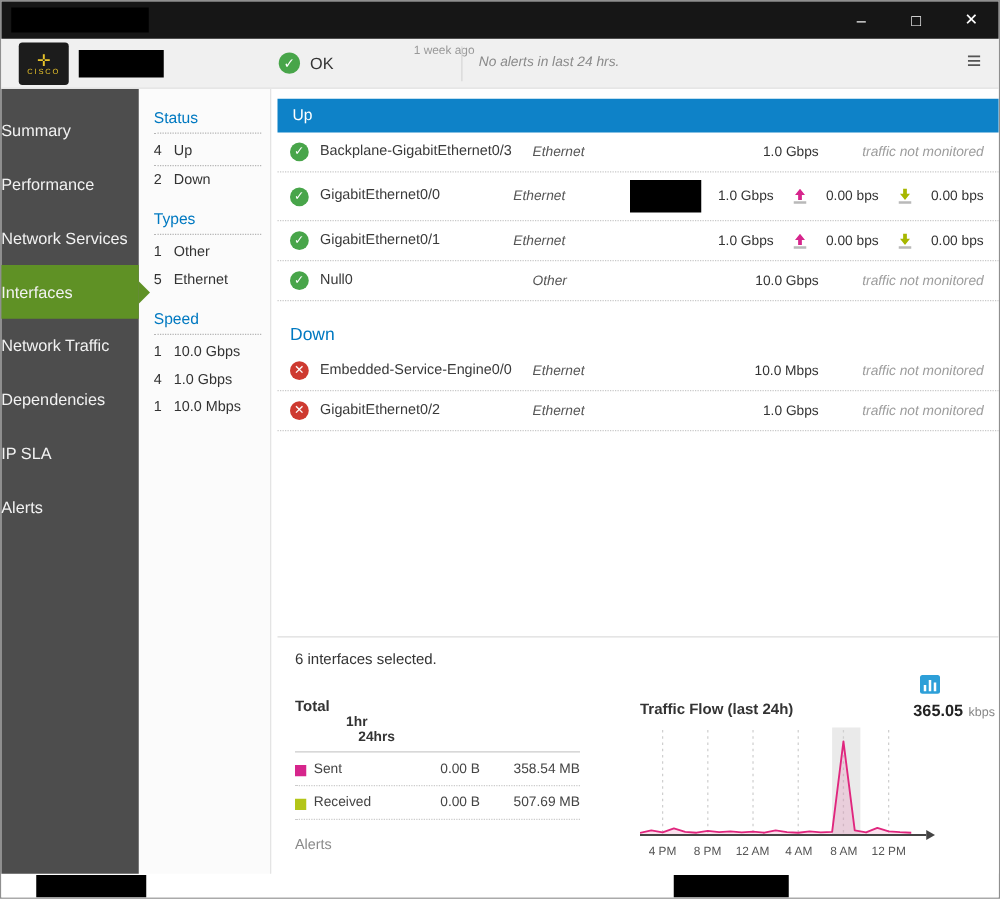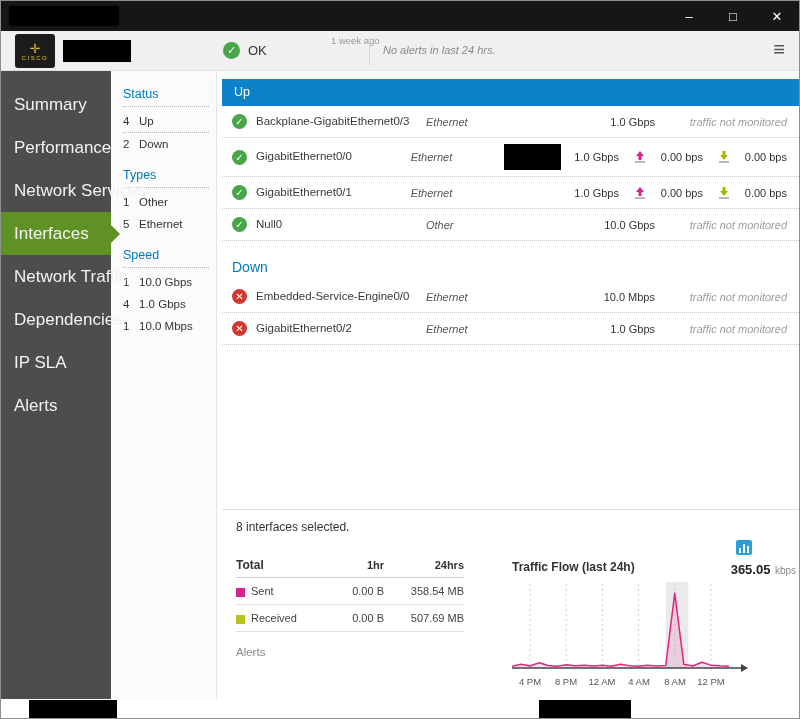--- a/index.html
+++ b/index.html
@@ -22,21 +22,21 @@
   .status-group { position:absolute; left:222px; top:11px; display:flex; align-items:center; gap:8px; }
   .check-circle { width:17px; height:17px; border-radius:50%; background:#48a54a; color:#fff; font-size:11px; display:flex; align-items:center; justify-content:center; }
   .status-label { font-size:13px; color:#333; }
   .status-ago { position:absolute; left:330px; top:4px; font-size:9.5px; color:#999; }
   .header-divider { position:absolute; left:368px; top:6px; width:1px; height:28px; background:#d6d6d6; }
   .no-alerts { position:absolute; left:382px; top:13px; font-style:italic; font-size:11px; color:#8a8a8a; }
   .hamburger { position:absolute; right:14px; top:7px; font-size:20px; color:#555; cursor:pointer; }
 
   
   .sidebar { position:absolute; top:70px; left:0; width:110px; bottom:19px; background:#4d4d4d; padding-top:12px; z-index:2; }
-  .side-item { height:43px; line-height:43px; padding-left:13px; color:#f2f2f2; font-size:17px; position:relative; cursor:pointer; white-space:nowrap; }
+  .side-item { height:43px; line-height:43px; color:#f2f2f2; font-size:13px; position:relative; cursor:pointer; white-space:nowrap; }
   .side-item.active { background:#5f9125; z-index:3; }
   .side-item.active::after { content:""; position:absolute; right:-9px; top:50%; margin-top:-9px;
     border-left:9px solid #5f9125; border-top:9px solid transparent; border-bottom:9px solid transparent; }
 
   
   .filters { position:absolute; top:70px; left:110px; width:106px; bottom:19px; background:#fbfbfb; border-right:1px solid #e4e4e4; padding:16px 0 0 12px; z-index:1; }
   .filter-group { margin-bottom:13px; }
   .filter-title { color:#0079c1; font-size:12.5px; padding-bottom:5px; border-bottom:1px dotted #b5b5b5; width:86px; margin-bottom:3px; }
   .filter-item { font-size:11.5px; color:#333; padding:5px 0; width:86px; cursor:pointer; display:flex; gap:8px; }
   .filter-item.selected { border-bottom:1px dotted #b5b5b5; }
@@ -57,21 +57,21 @@
   .if-traffic { flex:1; display:flex; justify-content:flex-end; align-items:center; padding-right:6px; }
   .if-traffic.unmonitored { font-style:italic; font-size:11px; color:#9c9c9c; }
   .t-val { font-size:11px; color:#333; width:52px; text-align:right; }
   .tx-icon,.rx-icon { margin-left:14px; margin-right:4px; display:flex; }
   .down-header { color:#0079c1; font-size:14px; margin:18px 0 6px 10px; }
 
   
   .footer { position:absolute; left:0; right:0; bottom:0; height:190px; border-top:1px solid #ddd; background:#fff; }
   .selection-text { padding:10px 0 0 14px; font-size:12px; color:#333; }
   .totals { position:absolute; left:14px; top:48px; width:228px; }
-  .t-head { display:flex; align-items:baseline; border-bottom:1px solid #ccc; padding-bottom:5px; font-weight:bold; font-size:11px; color:#333; }
+  .t-head { display:flex; align-items:baseline; border-bottom:1px solid #ccc; padding-bottom:5px; font-weight:bold; font-size:11px; color:#333;flex-direction:column; }
   .t-title { flex:1; font-size:12px; }
   .t-c1 { width:58px; text-align:right; }
   .t-c2 { width:80px; text-align:right; }
   .t-row { display:flex; align-items:flex-end; padding:7px 0; border-bottom:1px dotted #ccc; font-size:11px; color:#444; }
   .t-label { flex:1; }
   .legend { width:9px; height:9px; margin-right:6px; flex:0 0 auto; }
   .legend.sent { background:#d6258c; }
   .legend.received { background:#b3c518; }
   .alerts-label { margin-top:14px; font-size:11.5px; color:#8a8a8a; }
 
@@ -257,21 +257,21 @@
     <div class="iface-row">
       <span class="row-icon err-icon">✕</span>
       <span class="if-name">GigabitEthernet0/2</span>
       <span class="if-type">Ethernet</span>
       <span class="if-gap"></span>
       <span class="if-speed">1.0 Gbps</span>
       <span class="if-traffic unmonitored">traffic not monitored</span>
     </div>
 
     <div class="footer">
-      <div class="selection-text">8 interfaces selected.</div>
+      <div class="selection-text">6 interfaces selected.</div>
 
       <div class="totals">
         <div class="t-head">
           <span class="t-title">Total</span>
           <span class="t-c1">1hr</span>
           <span class="t-c2">24hrs</span>
         </div>
         <div class="t-row">
           <span class="legend sent"></span>
           <span class="t-label">Sent</span>

